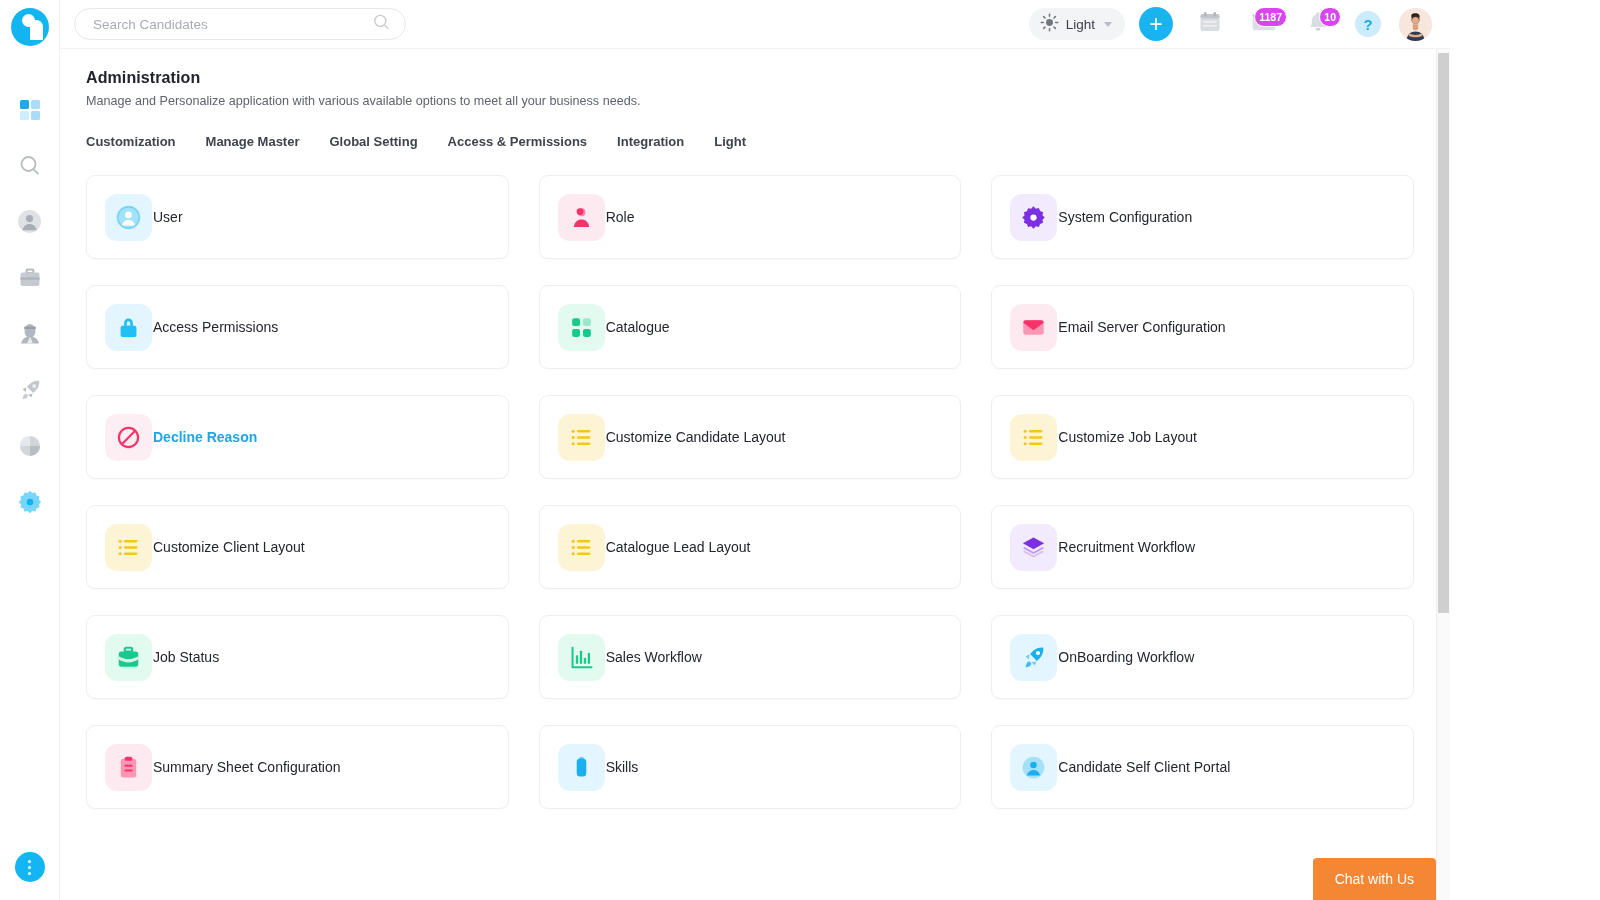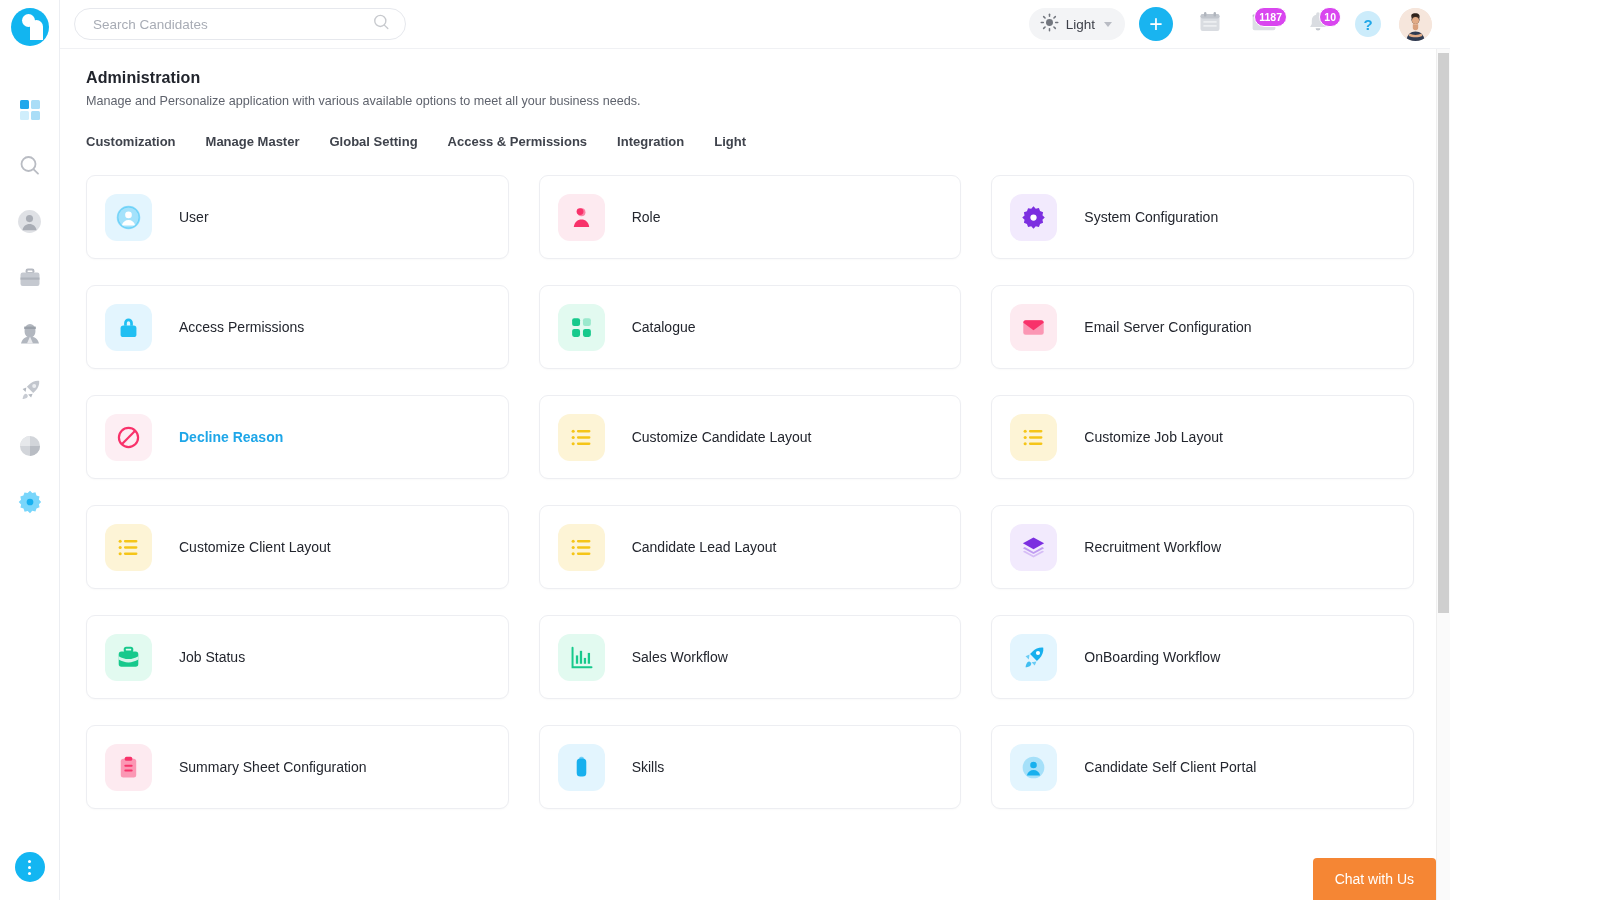--- a/index.html
+++ b/index.html
@@ -147,21 +147,21 @@
     display:flex; align-items:center;
     padding-left: 18px;
     cursor:pointer;
     box-shadow: 0 1px 2px rgba(22,30,60,.025);
   }
   .card-ico {
     width:47px;height:47px;border-radius:12px;
     display:flex;align-items:center;justify-content:center;
     flex:0 0 47px;
   }
-  .card-lbl { font-size:14px; color:#23262e; margin-left:27px; }
+  .card-lbl { font-size:14px; color:#23262e; margin-left:1px; }
   .card.active .card-lbl { color:#1ea6e8; font-weight:bold; }
 
   
   .vscroll {
     position:absolute; right:0; top:49px; width:14px; height:851px;
     background:#fafafa; border-left:1px solid #efefef;
   }
   .vscroll .thumb {
     position:absolute; left:1px; top:4px; width:11px; height:560px;
     background:#cfcfcf; border-radius:0px;
@@ -501,21 +501,21 @@
                 <g fill="#f5c518">
                   <circle cx="4" cy="6" r="1.5"></circle>
                   <circle cx="4" cy="12" r="1.5"></circle>
                   <circle cx="4" cy="18" r="1.5"></circle>
                   <rect x="7.6" y="4.9" width="13" height="2.2" rx="1.1"></rect>
                   <rect x="7.6" y="10.9" width="13" height="2.2" rx="1.1"></rect>
                   <rect x="7.6" y="16.9" width="13" height="2.2" rx="1.1"></rect>
                 </g>
               </svg>
             </div>
-            <div class="card-lbl">Candidate Lead Layout</div>
+            <div class="card-lbl">Catalogue Lead Layout</div>
           </div>
           <div class="card">
             <div class="card-ico" style="background: rgb(242, 234, 253);">
               <svg width="25" height="25" viewBox="0 0 24 24">
                 <path d="M12 2.4 22.2 8 12 13.6 1.8 8z" fill="#7c2fe0"></path>
                 <path d="M12 16.2 3.6 11.6l-1.8 1 10.2 5.6 10.2-5.6-1.8-1z" fill="#7c2fe0" opacity=".42"></path>
                 <path d="M12 19.6 3.6 15l-1.8 1L12 21.6 22.2 16l-1.8-1z" fill="#7c2fe0" opacity=".24"></path>
               </svg>
             </div>
             <div class="card-lbl">Recruitment Workflow</div>

